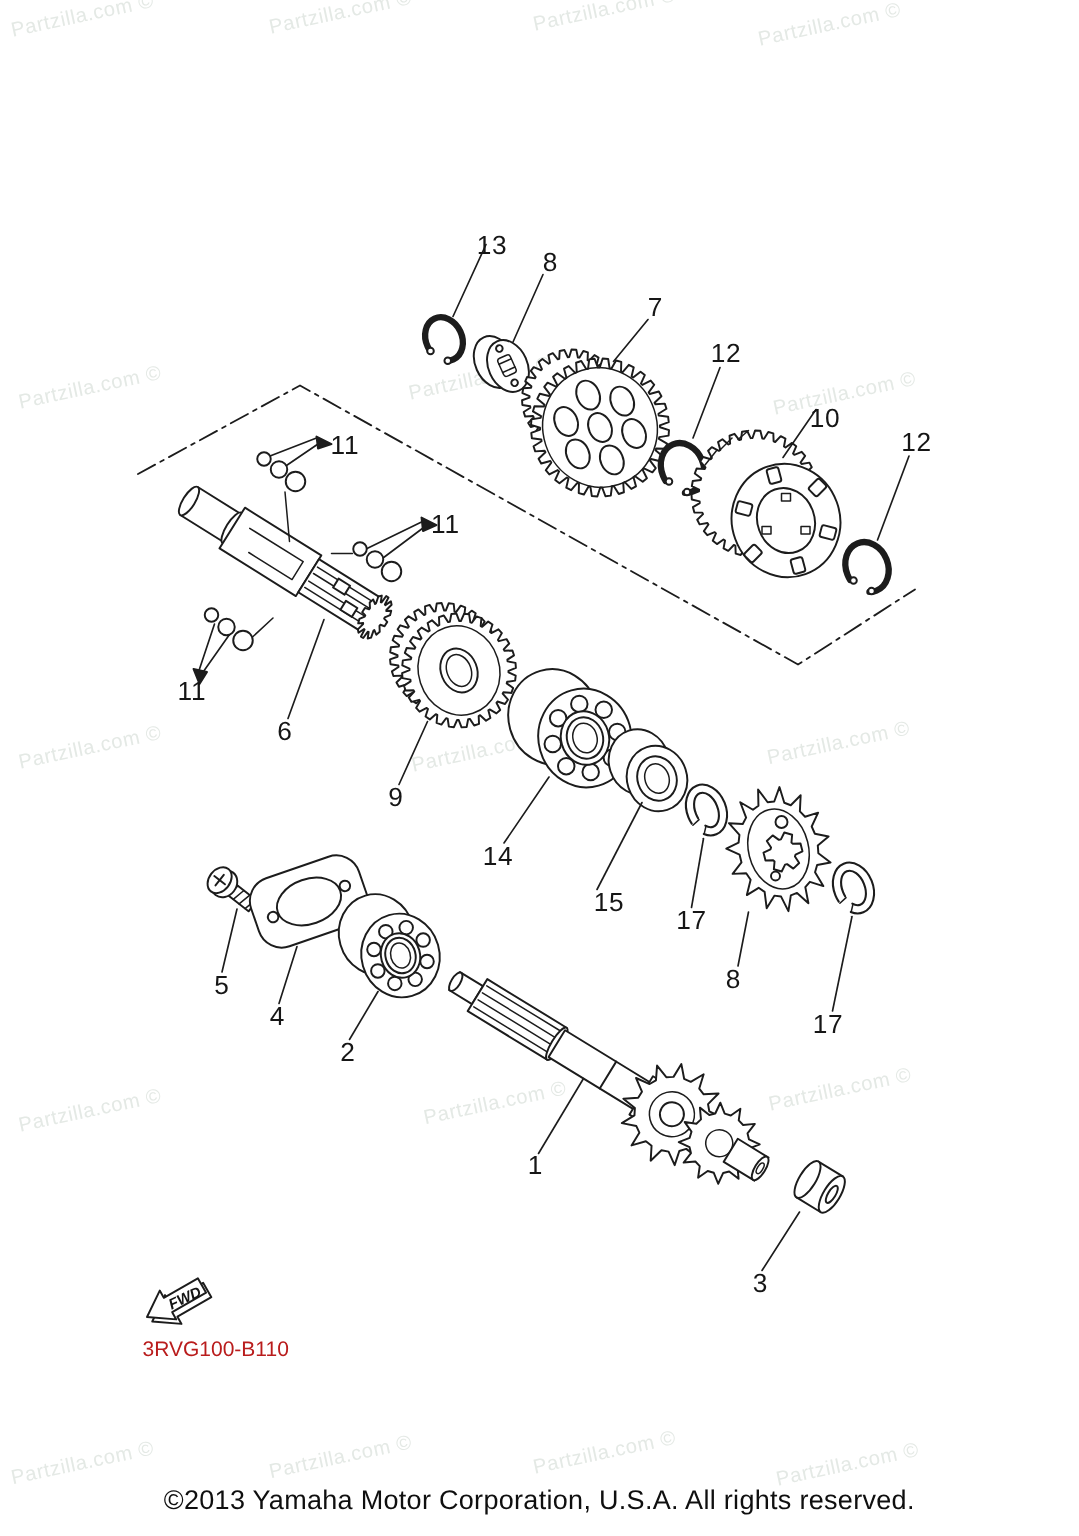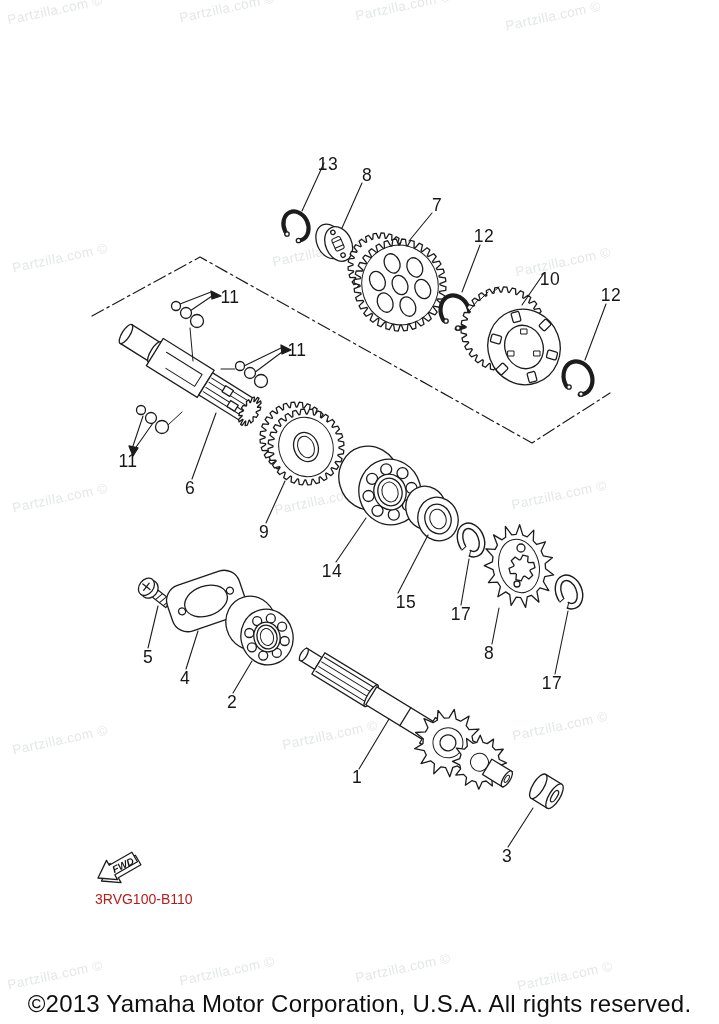--- a/index.html
+++ b/index.html
@@ -22,21 +22,21 @@
   .thin{stroke-width:1}
   .clip{stroke-width:4.2;stroke-dasharray:30 16 54}
   .lockwasher{stroke-width:1.4;stroke-dasharray:34 11 55}
   .callout{
     position:absolute;transform:translate(-50%,-50%);
     font-size:17.5px;color:#161616;letter-spacing:.5px;white-space:nowrap;
   }
   .part-code{position:absolute;left:95px;top:891px;font-size:14px;color:#b91c1c}
   .copyright{
     position:absolute;left:0;top:990px;width:100%;text-align:center;
-    font-size:24px;color:#0f0f0f;letter-spacing:.2px;
+    font-size:18px;color:#0f0f0f;letter-spacing:.2px;
   }
 </style>
 </head>
 <body>
 
 <div id="wm-layer">
     <div class="wm" style="left: 55px; top: 10px; color: rgb(228, 233, 229);">Partzilla.com ©</div>
     <div class="wm" style="left: 227px; top: 8px; color: rgb(228, 233, 229);">Partzilla.com ©</div>
     <div class="wm" style="left: 403px; top: 6px; color: rgb(228, 233, 229);">Partzilla.com ©</div>
     <div class="wm" style="left: 553px; top: 16px; color: rgb(228, 233, 229);">Partzilla.com ©</div>

